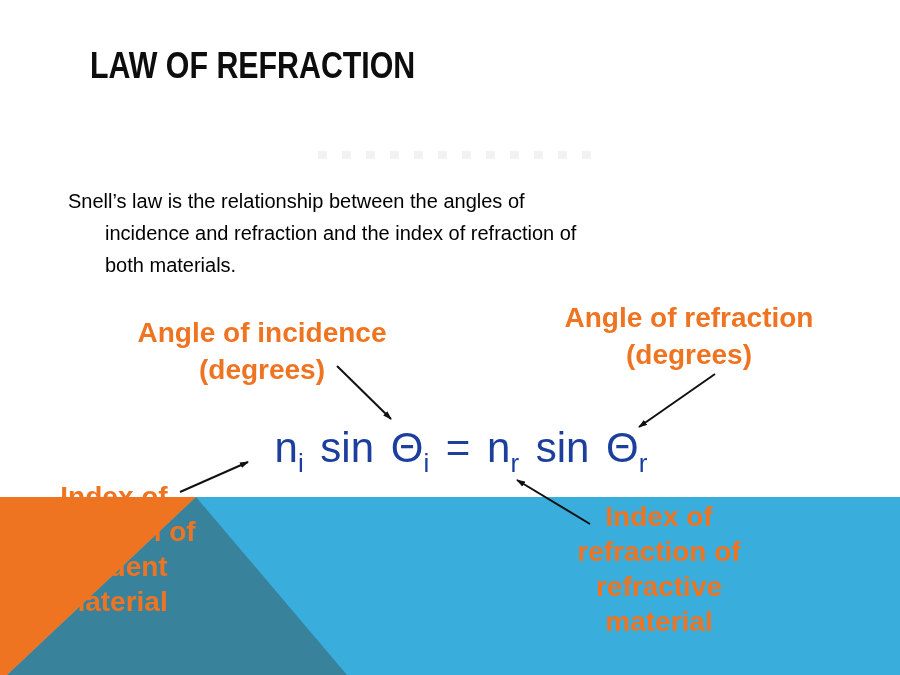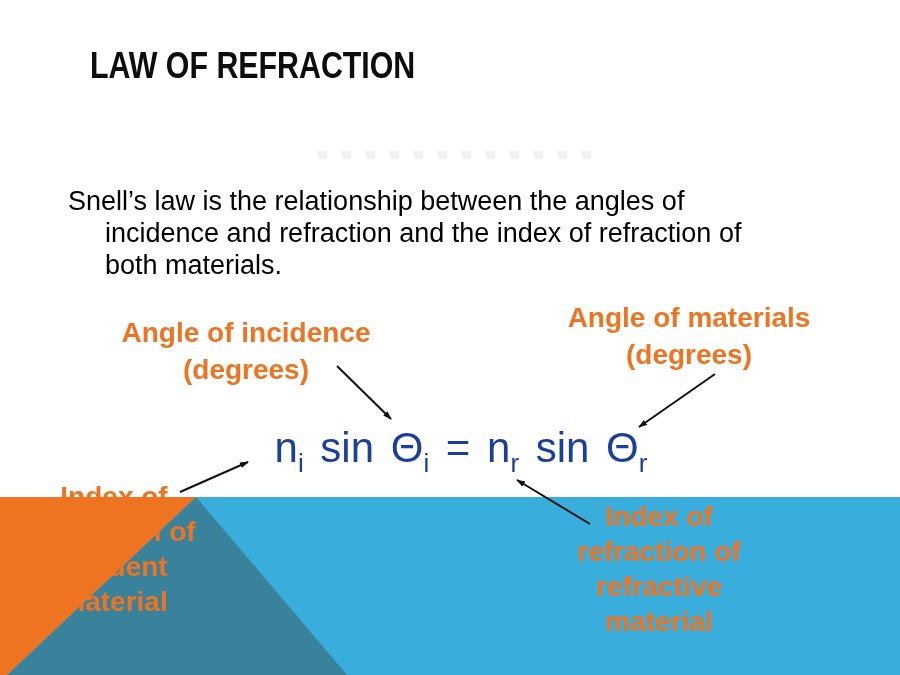--- a/index.html
+++ b/index.html
@@ -22,28 +22,28 @@
     background:repeating-linear-gradient(to right,var(--dot-gray) 0 9px,transparent 9px 24px);
   }
   .title{
     position:absolute;left:90px;top:46px;z-index:2;
     font-size:37px;font-weight:bold;color:#0d0d0d;line-height:40px;
     white-space:nowrap;transform:scaleX(0.82);transform-origin:left center;
     letter-spacing:0px;
   }
   .body-text{
     position:absolute;left:68px;top:185px;width:740px;z-index:2;
-    font-size:27px;line-height:32px;color:#000000;
+    font-size:20px;line-height:32px;color:#000000;
     white-space:pre-line;padding-left:37px;text-indent:-37px;
   }
   .lbl{
     position:absolute;z-index:3;text-align:center;white-space:pre-line;
     font-weight:bold;font-size:28px;color:var(--accent-orange);
   }
-  .lbl-angle-incidence{left:96px;top:314px;width:300px;line-height:37px;}
+  .lbl-angle-incidence{left:112px;top:314px;width:300px;line-height:37px;}
   .lbl-angle-refraction{left:539px;top:299px;width:300px;line-height:37px;}
   .lbl-index-incident{left:14px;top:479px;width:200px;line-height:35px;}
   .lbl-index-refractive{left:534px;top:499px;width:250px;line-height:35px;}
   .formula{
     position:absolute;left:261px;top:424px;width:400px;z-index:3;
     text-align:center;font-size:42px;font-weight:normal;color:var(--formula-blue);
     white-space:pre;word-spacing:5px;line-height:48px;
   }
   .formula .sub{font-size:26px;vertical-align:-10px;}
   .fill-band{fill:var(--light-blue);}
@@ -65,21 +65,21 @@
 
   <div class="title">LAW OF REFRACTION</div>
 
   <div class="body-text">Snell’s law is the relationship between the angles of
 incidence and refraction and the index of refraction of
 both materials.</div>
 
   <div class="lbl lbl-angle-incidence">Angle of incidence
 (degrees)</div>
 
-  <div class="lbl lbl-angle-refraction">Angle of materials
+  <div class="lbl lbl-angle-refraction">Angle of refraction
 (degrees)</div>
 
   <div class="lbl lbl-index-incident">Index of
 refraction of
 incident
 material</div>
 
   <div class="lbl lbl-index-refractive">Index of
 refraction of
 refractive

